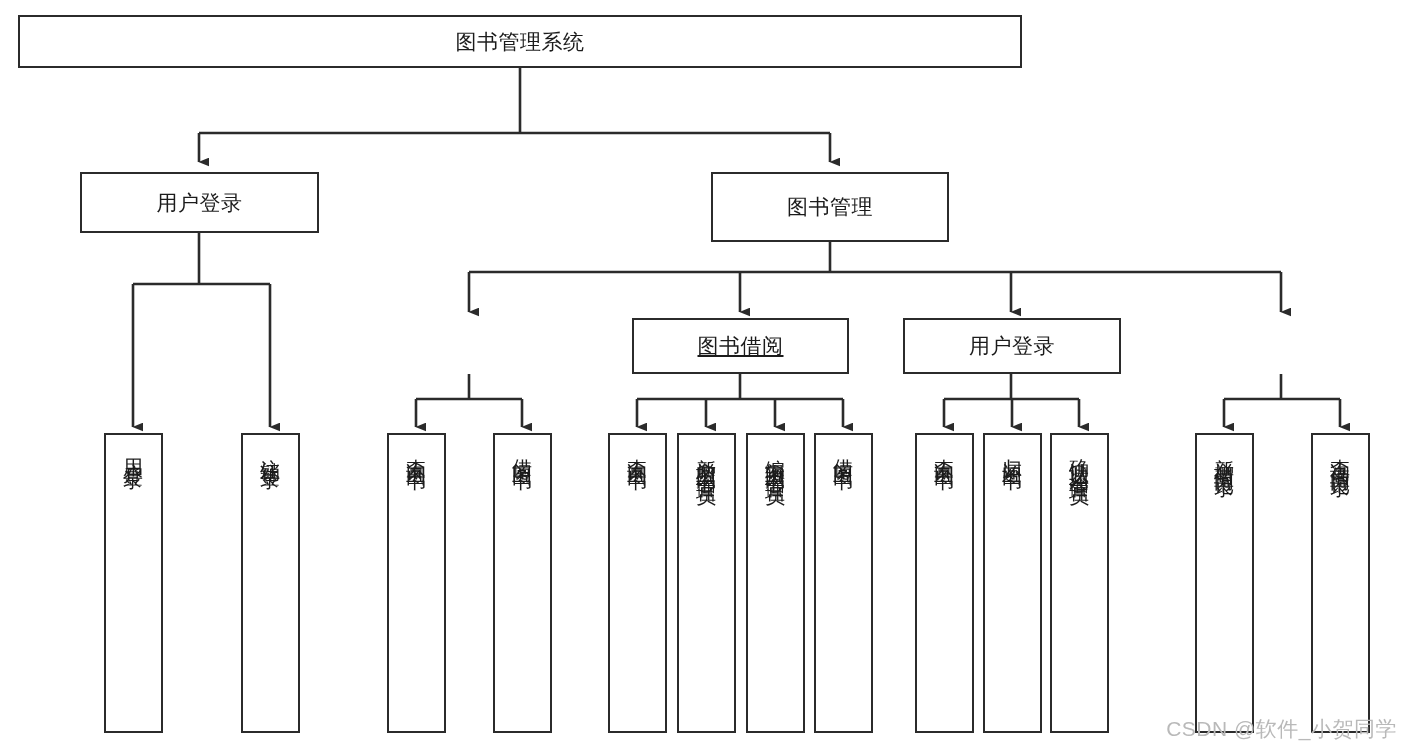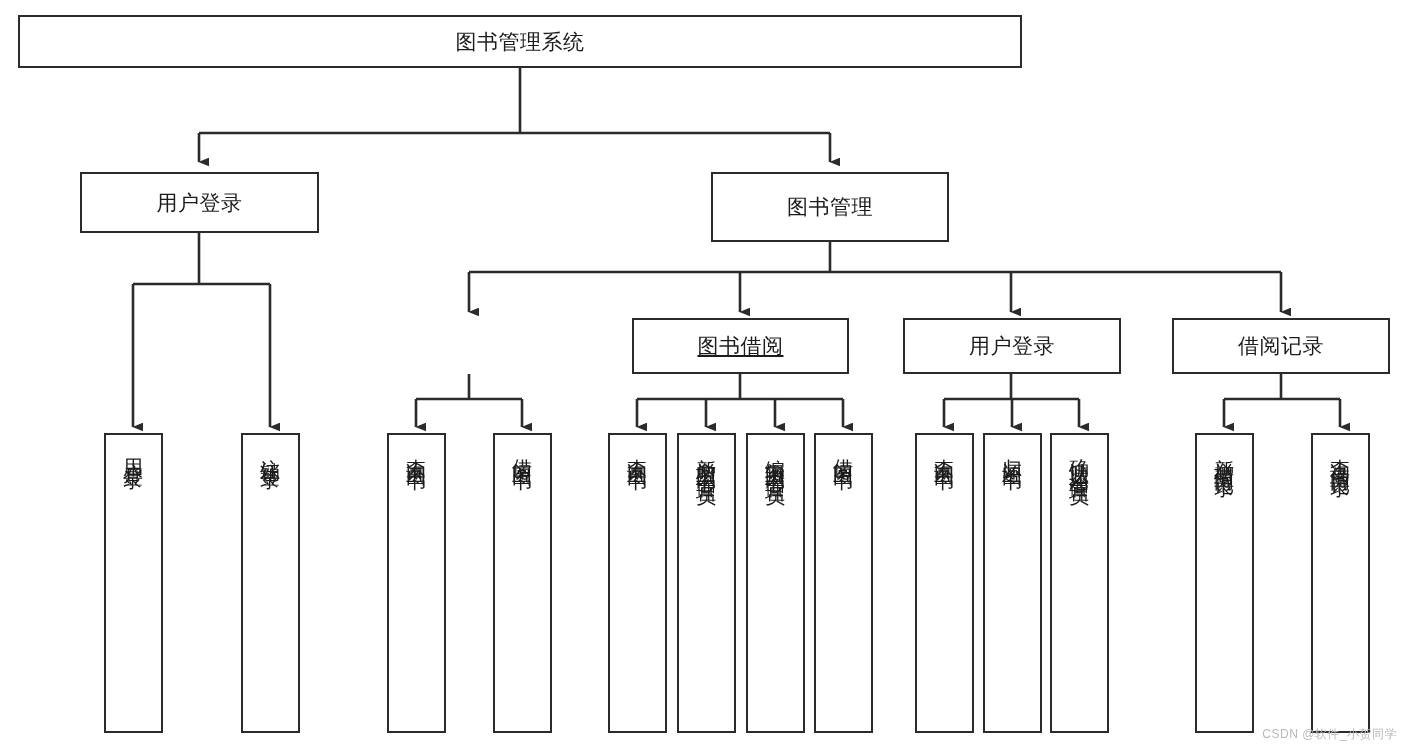--- a/index.html
+++ b/index.html
@@ -55,21 +55,21 @@
     text-orientation: upright;
     letter-spacing: 4px;
     line-height: 1.0;
     white-space: nowrap;
     display: block;
   }
   .watermark {
     position: absolute;
     right: 8px;
     bottom: 4px;
-    font-size: 12px;
+    font-size: 21px;
     color: #b9b9b9;
     letter-spacing: 0.5px;
     white-space: nowrap;
     pointer-events: none;
   }
 </style>
 </head>
 <body>
 
 <div id="diagram-root">
@@ -138,23 +138,20 @@
 
 
   <div class="node-box horizontal" style="left:632px; top:318px; width:217px; height:56px;text-decoration:underline;">
     <span>图书借阅</span>
   </div>
 
   <div class="node-box horizontal" style="left:903px; top:318px; width:218px; height:56px;">
     <span>用户登录</span>
   </div>
 
-  <div class="node-box horizontal" style="left:1172px; top:318px; width:218px; height:56px;">
-    <span>借阅记录</span>
-  </div>
 
   <div class="node-box vertical" style="left:104px; top:433px; width:59px; height:300px;">
     <span class="vlabel">用户登录</span>
   </div>
 
   <div class="node-box vertical" style="left:241px; top:433px; width:59px; height:300px;">
     <span class="vlabel">注销登录</span>
   </div>
 
   <div class="node-box vertical" style="left:387px; top:433px; width:59px; height:300px;">

